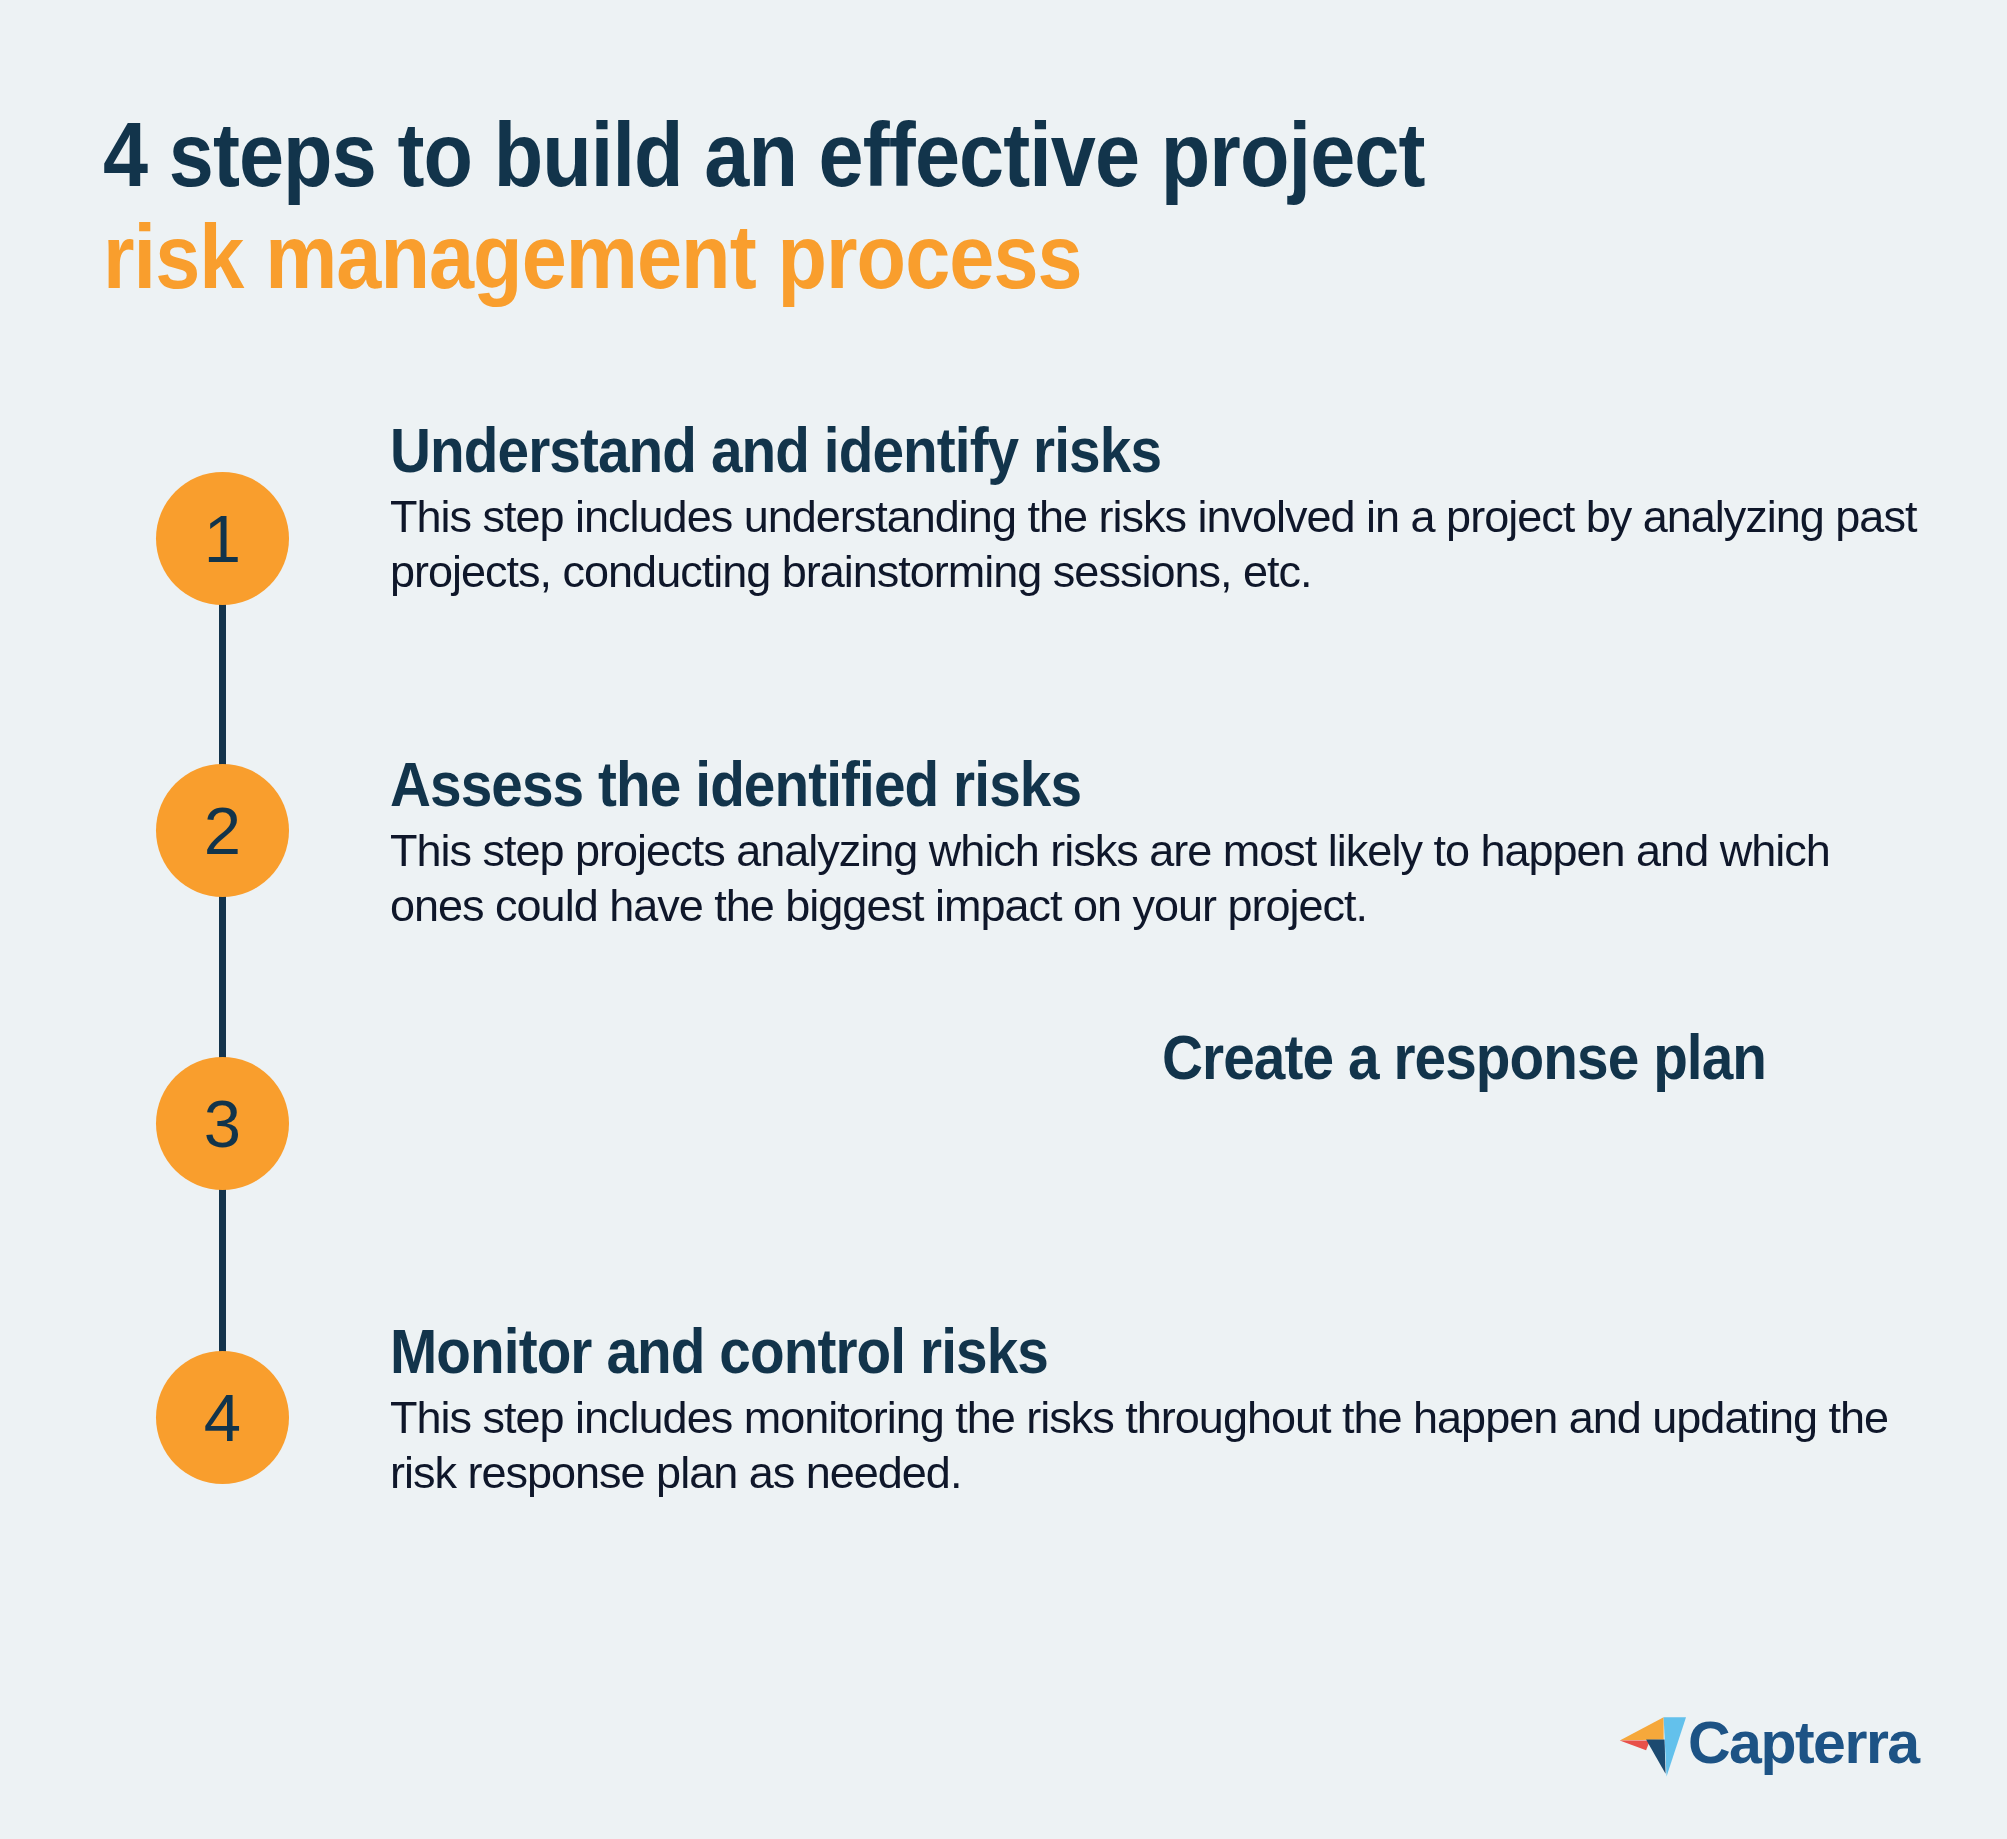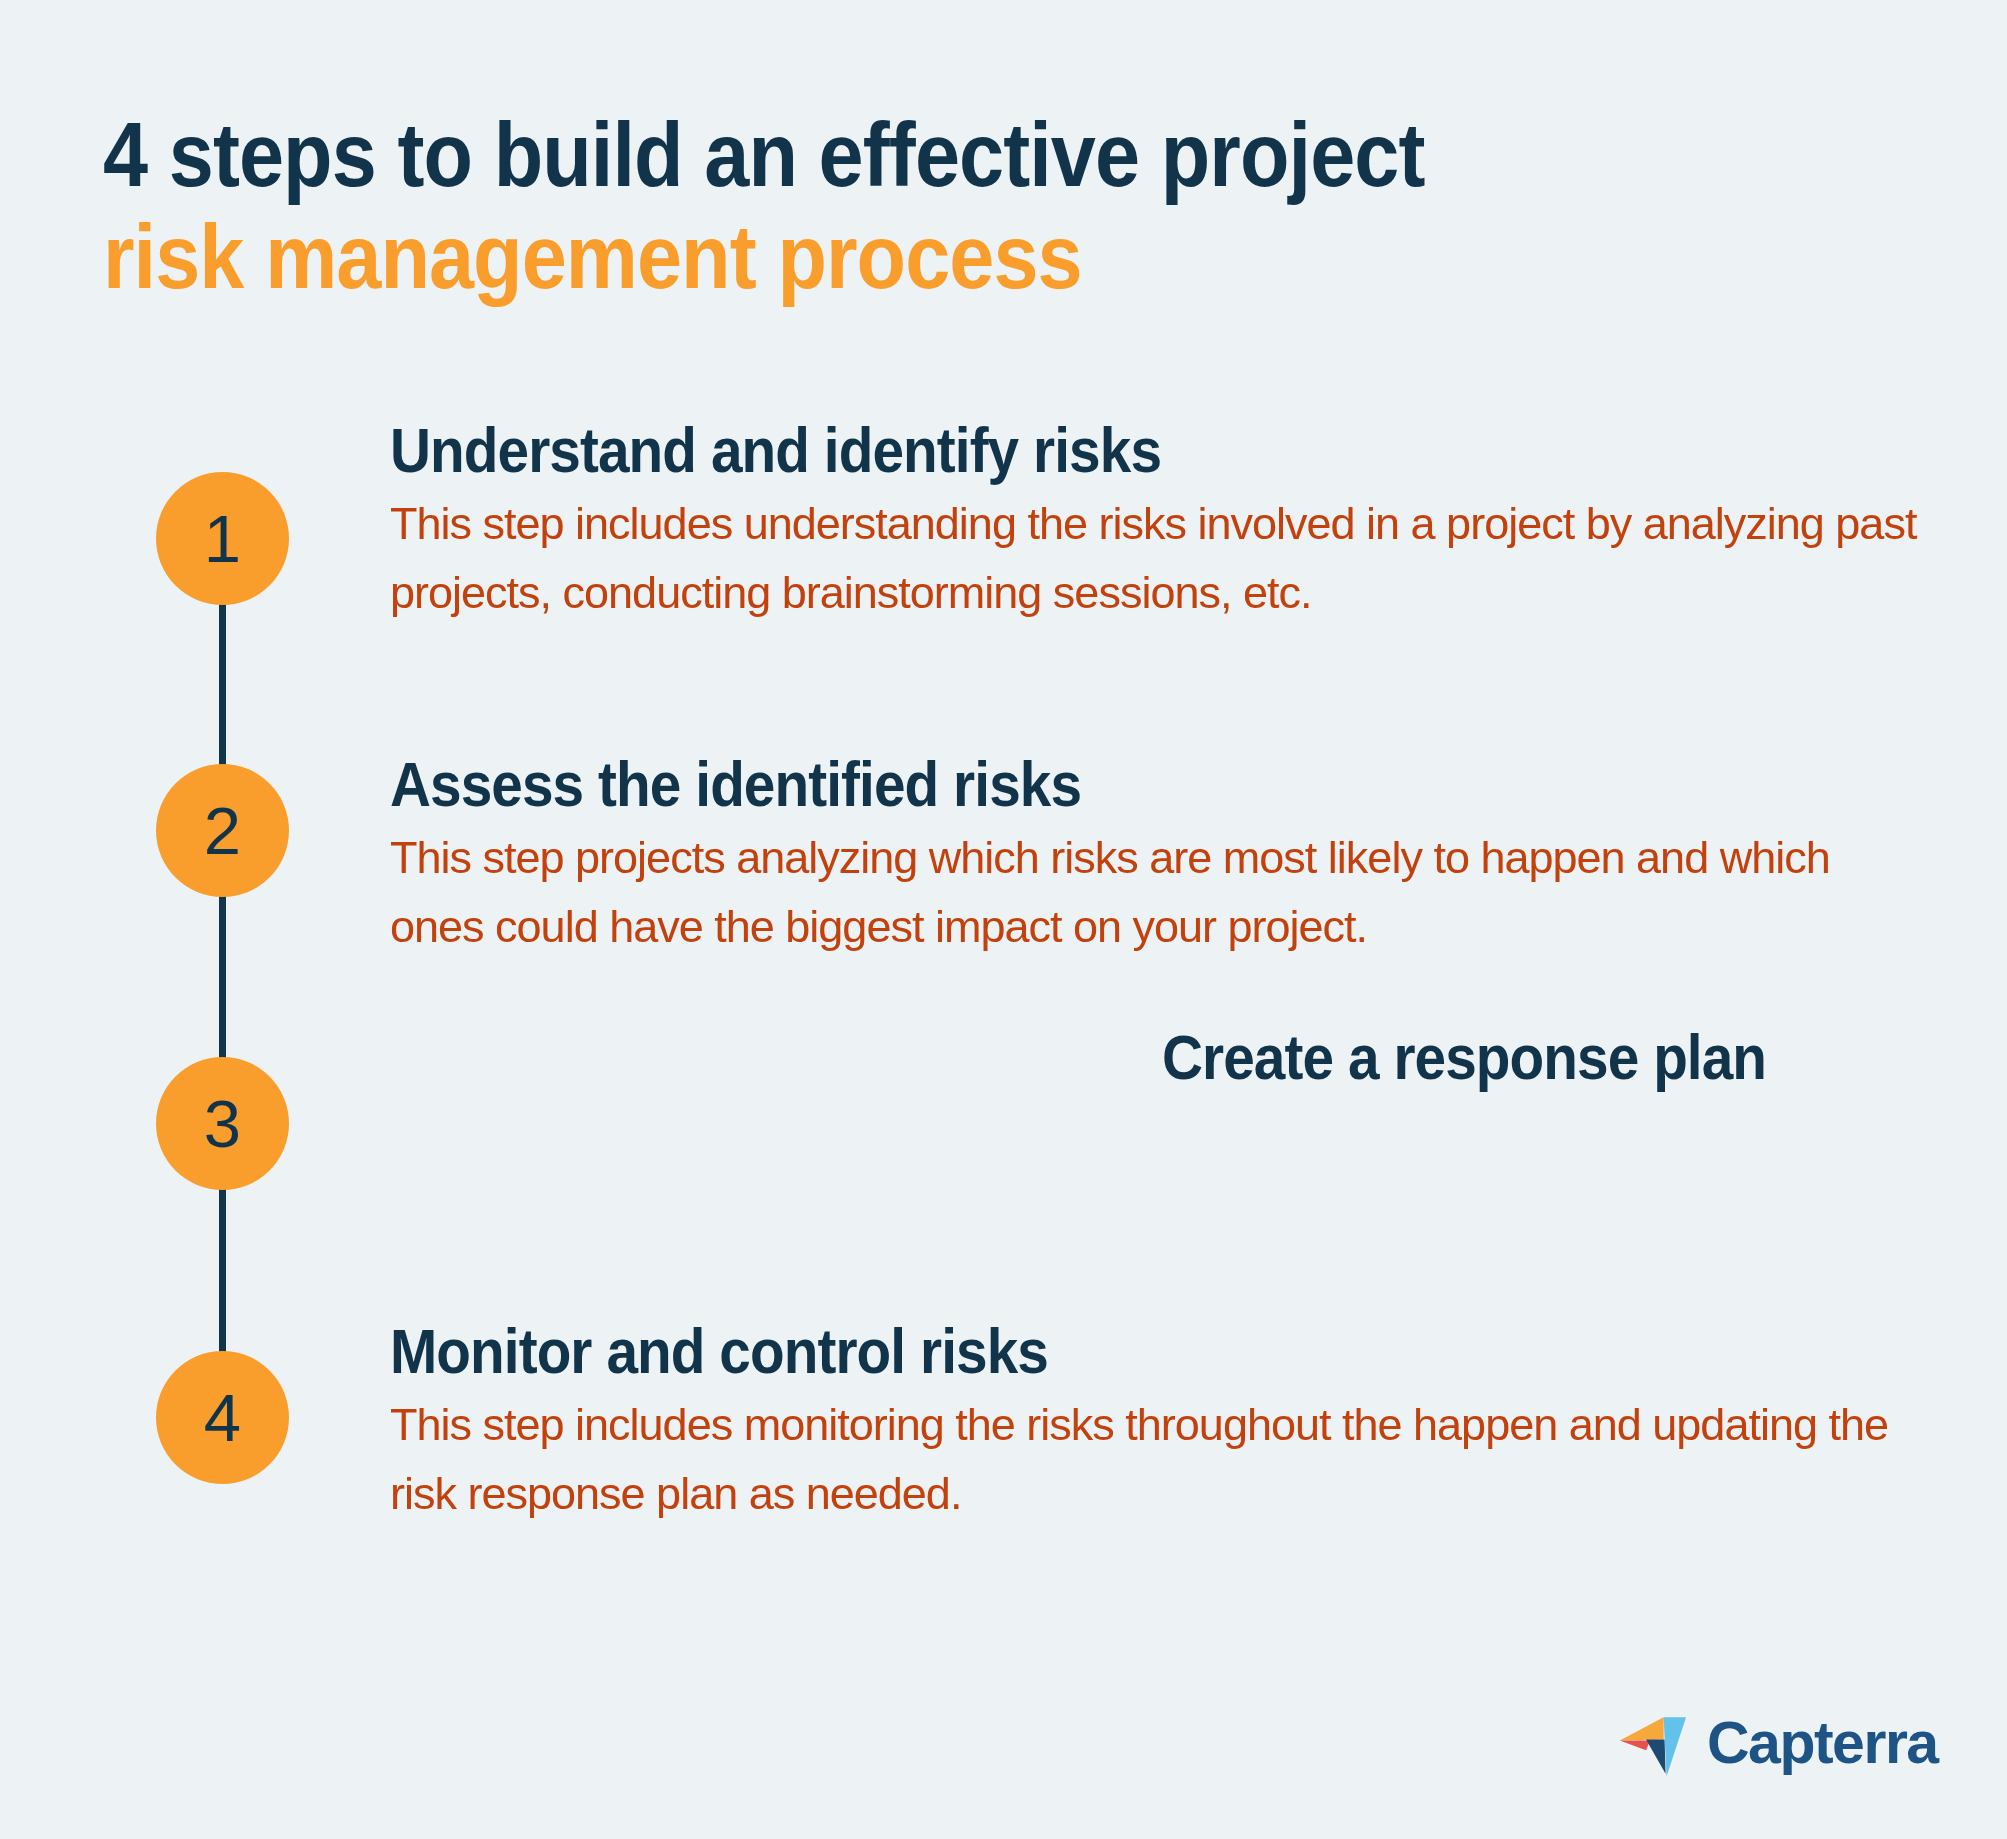--- a/index.html
+++ b/index.html
@@ -76,35 +76,35 @@
     font-size: 63px;
     font-weight: 700;
     line-height: 69px;
     letter-spacing: -1px;
     white-space: nowrap;
     transform: scaleX(0.9);
     transform-origin: 0 0;
   }
   .step-desc {
     margin-top: 3.9px;
-    color: #c2410c;
+    color: #0f172a;
     font-size: 45px;
     font-weight: 400;
-    line-height: 69px;
+    line-height: 55px;
     letter-spacing: -1px;
   }
 
   
   .brand {
     position: absolute;
     left: 1611px;
     top: 1707px;
     display: flex;
     align-items: center;
-    gap: 20px;
+    gap: 1px;
   }
   .brand-mark { width: 76px; height: 71px; display: block; }
   .brand-name {
     color: #1d5385;
     font-size: 59px;
     font-weight: 700;
     letter-spacing: -1.5px;
     white-space: nowrap;
   }
 </style>

